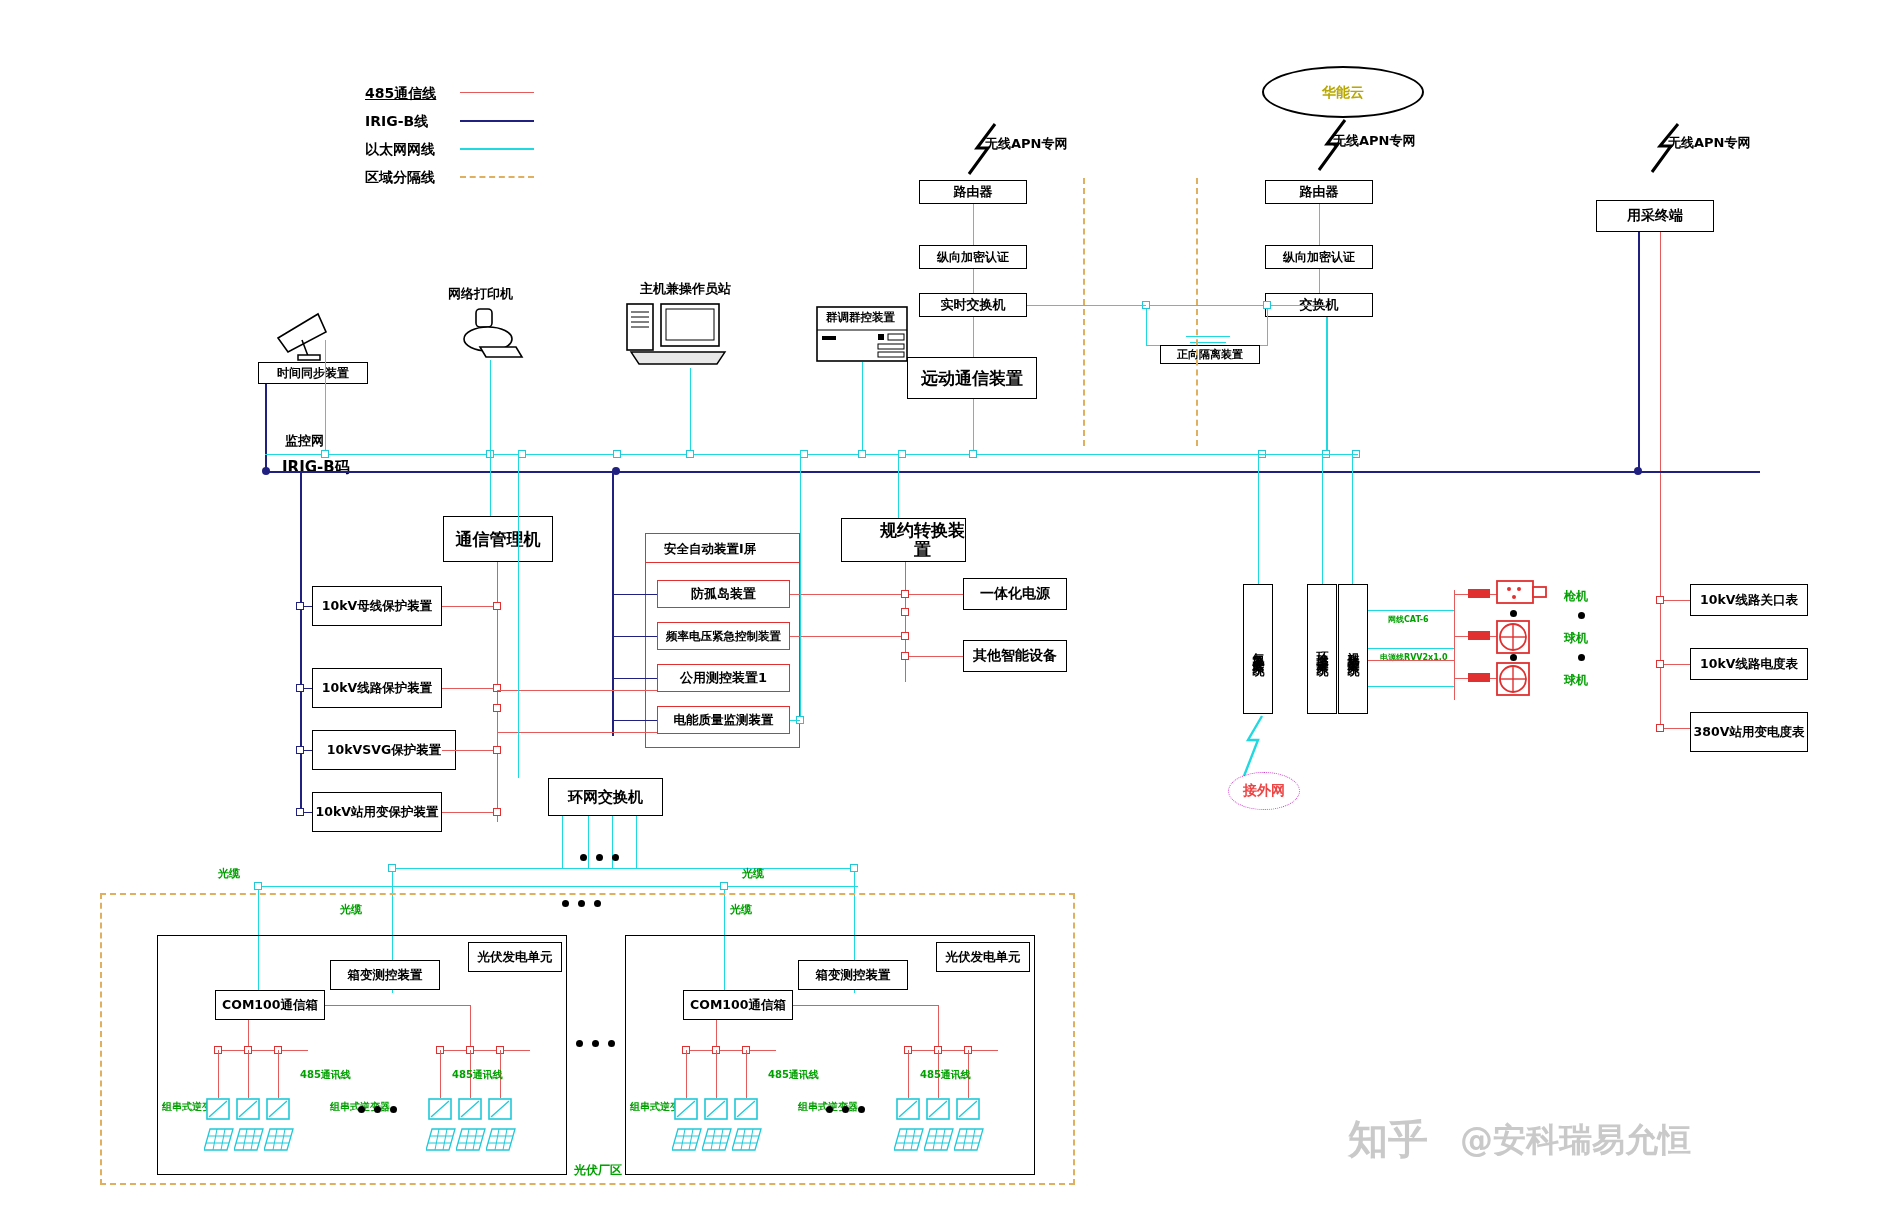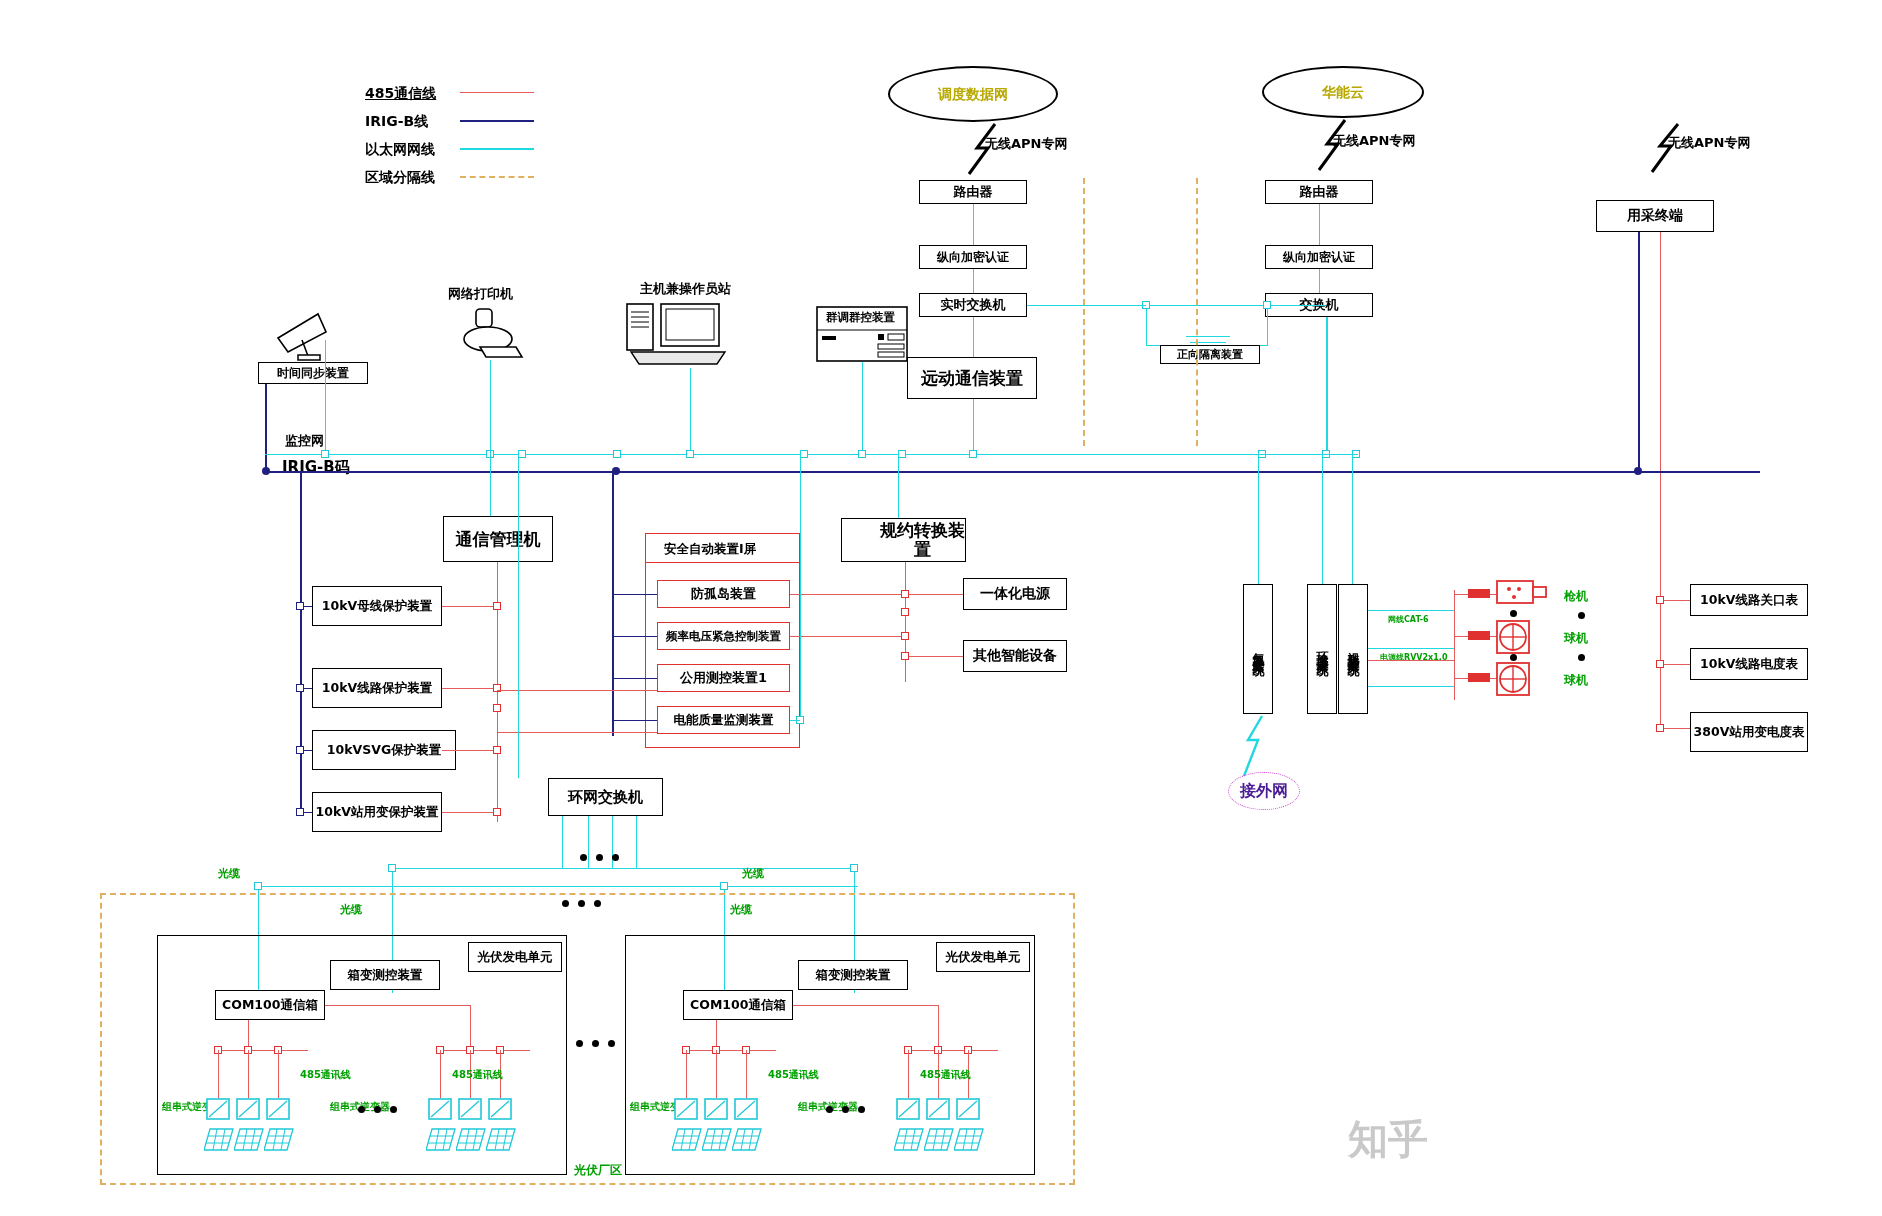--- a/index.html
+++ b/index.html
@@ -62,21 +62,20 @@
     <div class="lbl" style="left:365px;top:113px;font-size:14px;">IRIG-B线</div>
     <div class="h c-blue" style="left:460px;top:120px;width:74px;border-top-width:2.2px;"></div>
 
     <div class="lbl" style="left:365px;top:141px;font-size:14px;">以太网网线</div>
     <div class="h c-cyan" style="left:460px;top:148px;width:74px;border-top-width:2px;"></div>
 
     <div class="lbl" style="left:365px;top:169px;font-size:14px;">区域分隔线</div>
     <div class="dash-h" style="left:460px;top:176px;width:74px;"></div>
   </div>
 
-  <div class="ell" style="left:888px;top:66px;width:170px;height:56px;font-size:14px;">调度数据网</div>
 
   <svg style="position:absolute;left:955px;top:122px;" width="60" height="60">
     <polyline points="40,2 22,26 33,26 14,52" fill="none" stroke="#000" stroke-width="3"></polyline>
   </svg>
   <div class="lbl" style="left:985px;top:135px;font-size:13px;">无线APN专网</div>
   <div class="thin" style="left:919px;top:180px;width:108px;height:24px;font-size:13px;">路由器</div>
   <div class="v c-cyan" style="left:973px;top:204px;height:51px;"></div>
   <div class="thin" style="left:919px;top:245px;width:108px;height:24px;font-size:12px;">纵向加密认证</div>
   <div class="v c-cyan" style="left:973px;top:269px;height:24px;"></div>
   <div class="thin" style="left:919px;top:293px;width:108px;height:24px;font-size:13px;">实时交换机</div>
@@ -293,21 +292,21 @@
   <div class="bdot" style="left:594px;top:900px;"></div>
 
   <div class="vert-box" style="left:1243px;top:584px;width:30px;height:130px;font-size:12px;">气象服务站系统</div>
   <div class="vert-box" style="left:1307px;top:584px;width:30px;height:130px;font-size:12px;">环境监控子系统</div>
   <div class="vert-box" style="left:1338px;top:584px;width:30px;height:130px;font-size:12px;">视频监控子系统</div>
 
   <svg style="position:absolute;left:1240px;top:714px;" width="40" height="70">
     <polyline points="22,2 8,26 18,26 4,62" fill="none" stroke="#20d8e0" stroke-width="2.4"></polyline>
   </svg>
   <div style="position:absolute;left:1228px;top:772px;width:70px;height:36px;border:1.6px dotted #cc33cc;border-radius:50%;
-              display:flex;align-items:center;justify-content:center;font-size:16px;font-weight:bold;color:#4c1d95;">接外网</div>
+              display:flex;align-items:center;justify-content:center;font-size:14px;font-weight:bold;color:#ef4444;">接外网</div>
 
   <div class="h c-cyan" style="left:1368px;top:610px;width:86px;"></div>
   <div class="h c-cyan" style="left:1368px;top:648px;width:86px;"></div>
   <div class="h c-cyan" style="left:1368px;top:686px;width:86px;"></div>
   <div class="lbl-g" style="left:1388px;top:614px;font-size:8px;">网线CAT-6</div>
   <div class="lbl-g" style="left:1380px;top:652px;font-size:8px;">电源线RVV2x1.0</div>
   <div class="h c-red" style="left:1368px;top:660px;width:86px;"></div>
 
   <div class="v c-red" style="left:1454px;top:590px;height:110px;"></div>
   <div class="h c-red" style="left:1454px;top:594px;width:46px;"></div>
@@ -565,14 +564,15 @@
     </svg>
   <div class="bdot" style="left:826px;top:1106px;"></div>
   <div class="bdot" style="left:842px;top:1106px;"></div>
   <div class="bdot" style="left:858px;top:1106px;"></div>
 
   <div class="bdot" style="left:576px;top:1040px;"></div>
   <div class="bdot" style="left:592px;top:1040px;"></div>
   <div class="bdot" style="left:608px;top:1040px;"></div>
 
   <div class="wm" style="left:1348px;top:1112px;font-size:40px;">知乎</div>
+  <div class="wm" style="left:1460px;top:1118px;font-size:33px;">@安科瑞易允恒</div>
 
 </div>
 
 </body></html>

